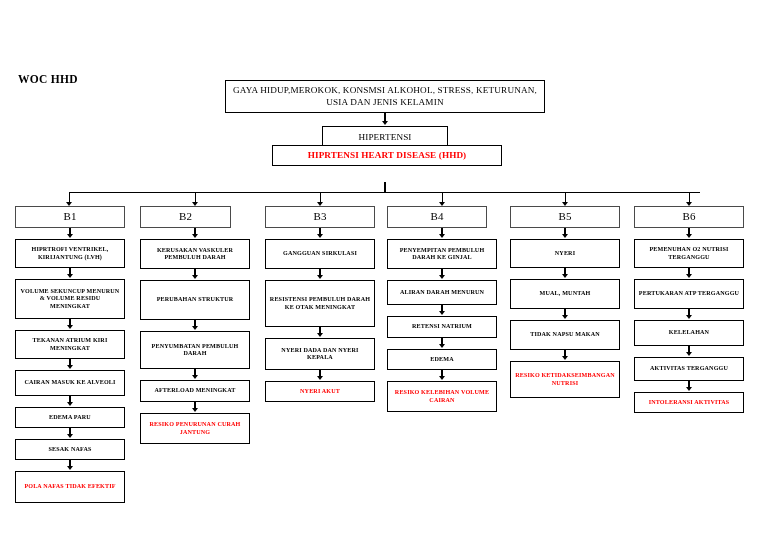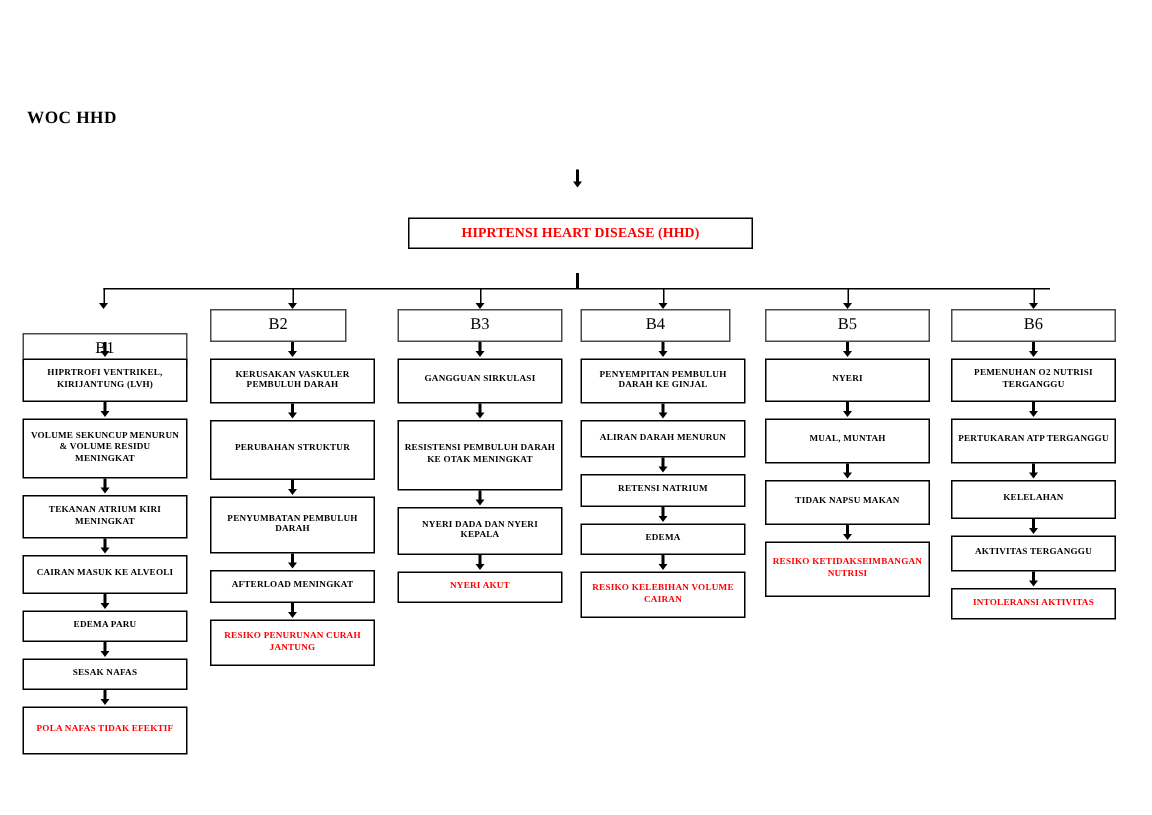--- a/index.html
+++ b/index.html
@@ -104,24 +104,26 @@
     text-align: center;
   }
 </style>
 </head>
 <body>
 
 <div id="canvas">
 
   <div id="page-title">WOC HHD</div>
 
+  <div class="box root" style="left:225px; top:80px; width:320px; height:33px;">GAYA HIDUP,MEROKOK, KONSMSI ALKOHOL, STRESS, KETURUNAN, USIA DAN JENIS KELAMIN</div>
 
   <div class="vline" style="left:384.4px; top:113px; height:10px;"></div>
   <div class="arrowhead" style="left:381.8px; top:121px;"></div>
 
+  <div class="box hipertensi" style="left:322px; top:126px; width:126px; height:24px;">HIPERTENSI</div>
 
   <div class="vline" style="left:384.4px; top:150px; height:9px;"></div>
   <div class="arrowhead" style="left:381.8px; top:157px;"></div>
 
   <div class="box hhd" style="left:272px; top:145px; width:230px; height:21px;">HIPRTENSI HEART DISEASE (HHD)</div>
 
   <div class="vline" style="left:384.4px; top:182px; height:10px;"></div>
   <div class="hline" style="left:69px; top:192px; width:631px;"></div>
 
   <div class="vline" style="left:69px; top:192px; height:12px;"></div>
@@ -136,21 +138,21 @@
   <div class="vline" style="left:442px; top:192px; height:12px;"></div>
   <div class="arrowhead" style="left:439.4px; top:202px;"></div>
 
   <div class="vline" style="left:565px; top:192px; height:12px;"></div>
   <div class="arrowhead" style="left:562.4px; top:202px;"></div>
 
   <div class="vline" style="left:689px; top:192px; height:12px;"></div>
   <div class="arrowhead" style="left:686.4px; top:202px;"></div>
 
   <div id="branch-layer">
-      <div class="box bhead" style="left: 15px; top: 206px; width: 110px; height: 22px; margin-top: 16px;">B1</div>
+      <div class="box bhead" style="left: 15px; top: 206px; width: 110px; height: 22px;">B1</div>
       <div class="vline" style="left: 69.4px; top: 228px; height: 7px;"></div>
       <div class="arrowhead" style="left: 66.8px; top: 234px;"></div>
       <div class="box step" style="left: 15px; top: 239px; width: 110px; height: 29px;">HIPRTROFI VENTRIKEL, KIRIJANTUNG (LVH)</div>
       <div class="vline" style="left: 69.4px; top: 268px; height: 7px;"></div>
       <div class="arrowhead" style="left: 66.8px; top: 274px;"></div>
       <div class="box step" style="left: 15px; top: 279px; width: 110px; height: 40px;">VOLUME SEKUNCUP MENURUN &amp; VOLUME RESIDU MENINGKAT</div>
       <div class="vline" style="left: 69.4px; top: 319px; height: 7px;"></div>
       <div class="arrowhead" style="left: 66.8px; top: 325px;"></div>
       <div class="box step" style="left: 15px; top: 330px; width: 110px; height: 29px;">TEKANAN ATRIUM KIRI MENINGKAT</div>
       <div class="vline" style="left: 69.4px; top: 359px; height: 7px;"></div>

